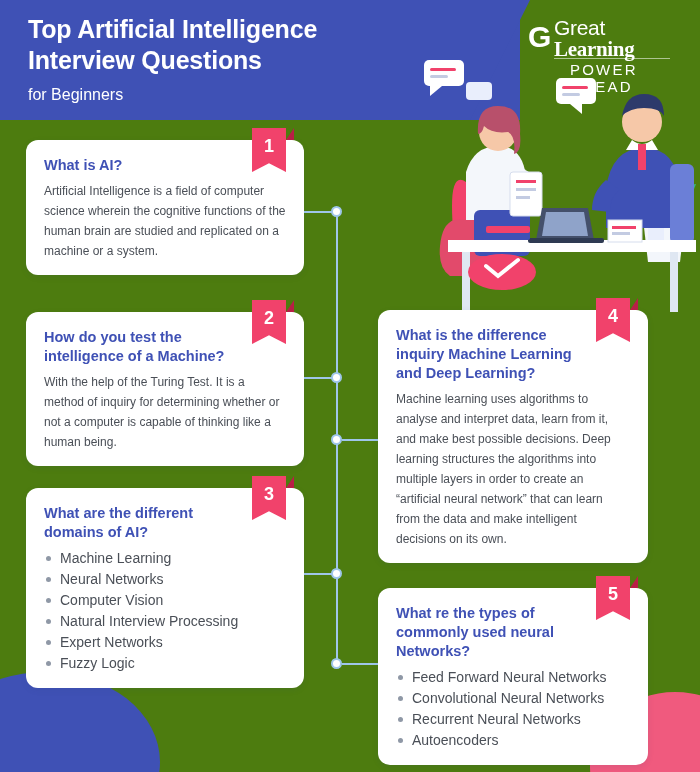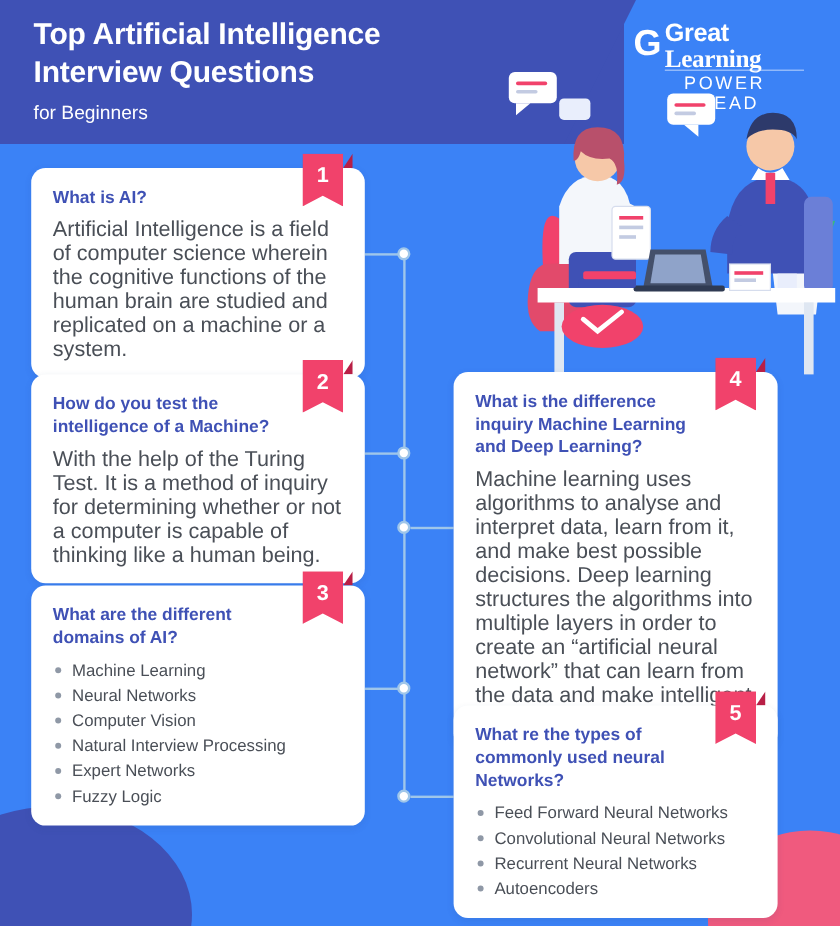--- a/index.html
+++ b/index.html
@@ -5,21 +5,21 @@
   * { box-sizing: border-box; margin: 0; padding: 0; }
   html, body {
     width: 700px; height: 772px;
     font-family: "Liberation Sans", sans-serif;
     background: #cfe4f7;
     overflow: hidden;
   }
   .page {
     position: relative;
     width: 700px; height: 772px;
-    background: #3b82f6;
+    background: #4d7c0f;
     overflow: hidden;
   }
 
   
   .blob-bottom-left {
     position: absolute;
     left: -70px; bottom: -80px;
     width: 230px; height: 180px;
     background: #3f51b5;
     border-radius: 50%;
@@ -77,21 +77,21 @@
   .logo .g-mark {
     position: absolute;
     left: 0; top: 4px;
     font-size: 30px;
     font-weight: bold;
     color: #ffffff;
   }
   .logo .l1 {
     position: absolute;
     left: 26px; top: 0px;
-    font-size: 21px; font-weight: bold; color: #ffffff;
+    font-size: 21px; font-weight: normal; color: #ffffff;
     letter-spacing: -0.3px;
   }
   .logo .l2 {
     position: absolute;
     left: 26px; top: 21px;
     font-size: 21px; font-weight: bold; color: #ffffff;
     letter-spacing: -0.3px;
     font-family: Liberation Serif, serif;
   }
   .logo .l3 {
@@ -140,21 +140,21 @@
   .card h3 {
     color: #3f51b5;
     font-size: 14.5px;
     line-height: 19px;
     font-weight: bold;
     margin-bottom: 6px;
     padding-right: 36px;
   }
   .card p {
     color: #4a4f57;
-    font-size: 18px;
+    font-size: 12px;
     line-height: 20px;
   }
   .card ul {
     list-style: none;
     margin-top: 2px;
   }
   .card li {
     color: #4a4f57;
     font-size: 14px;
     line-height: 21px;

